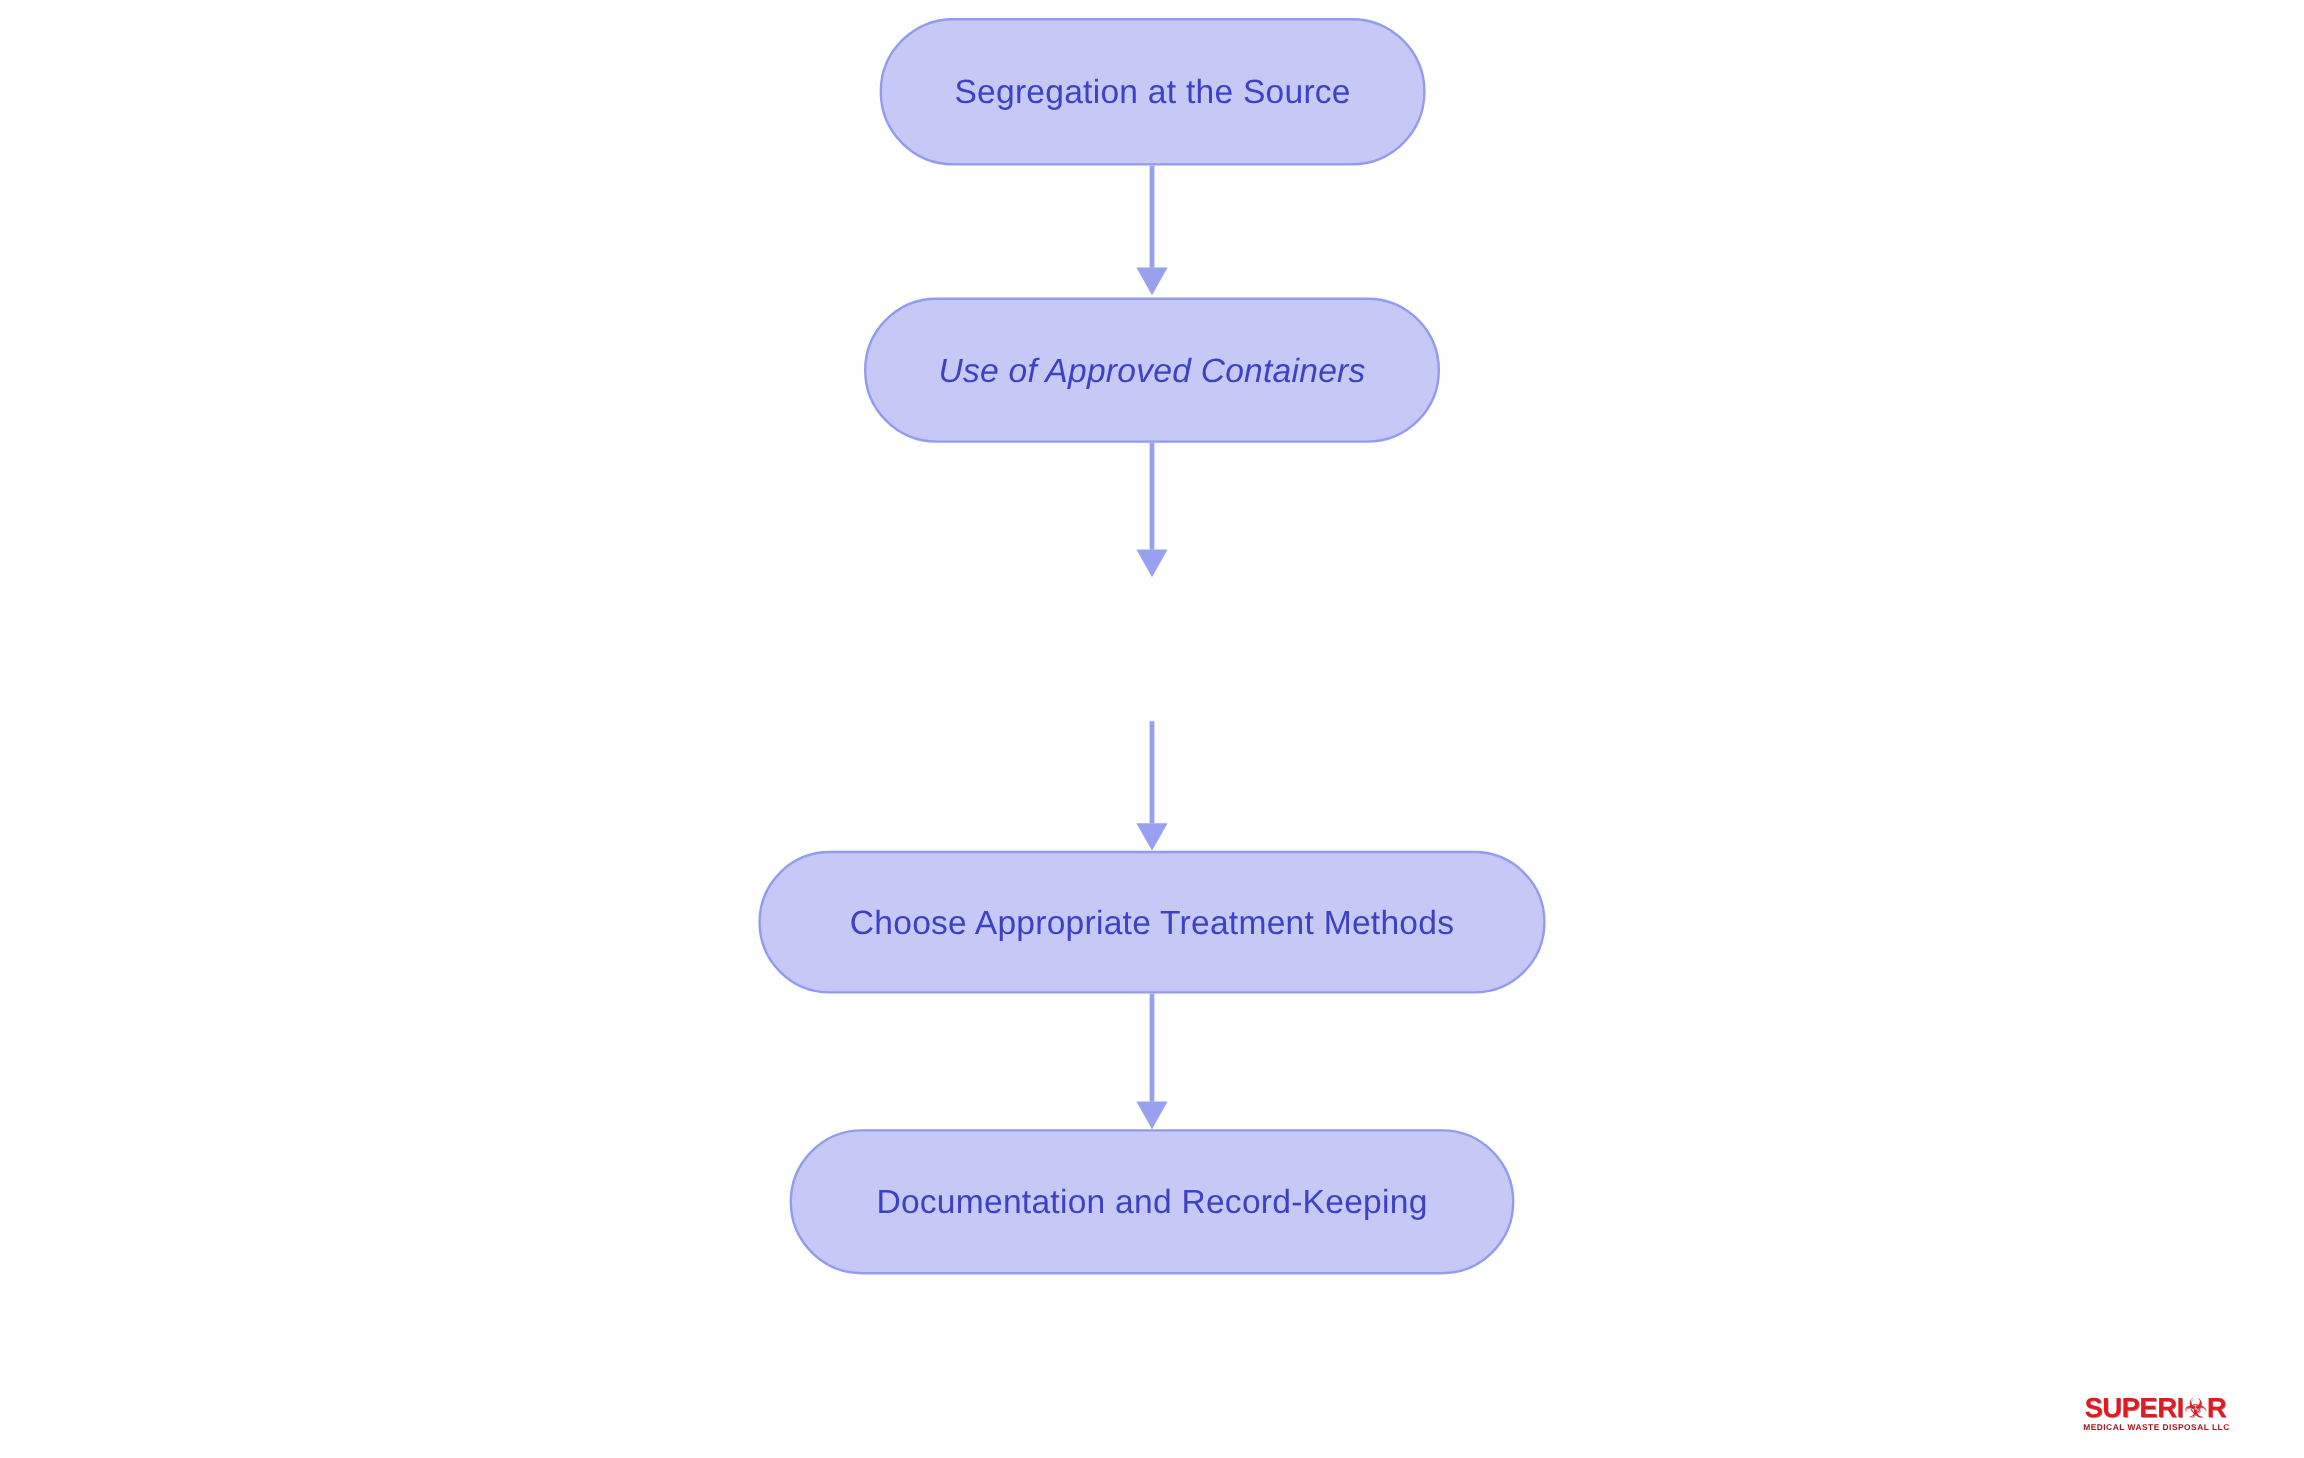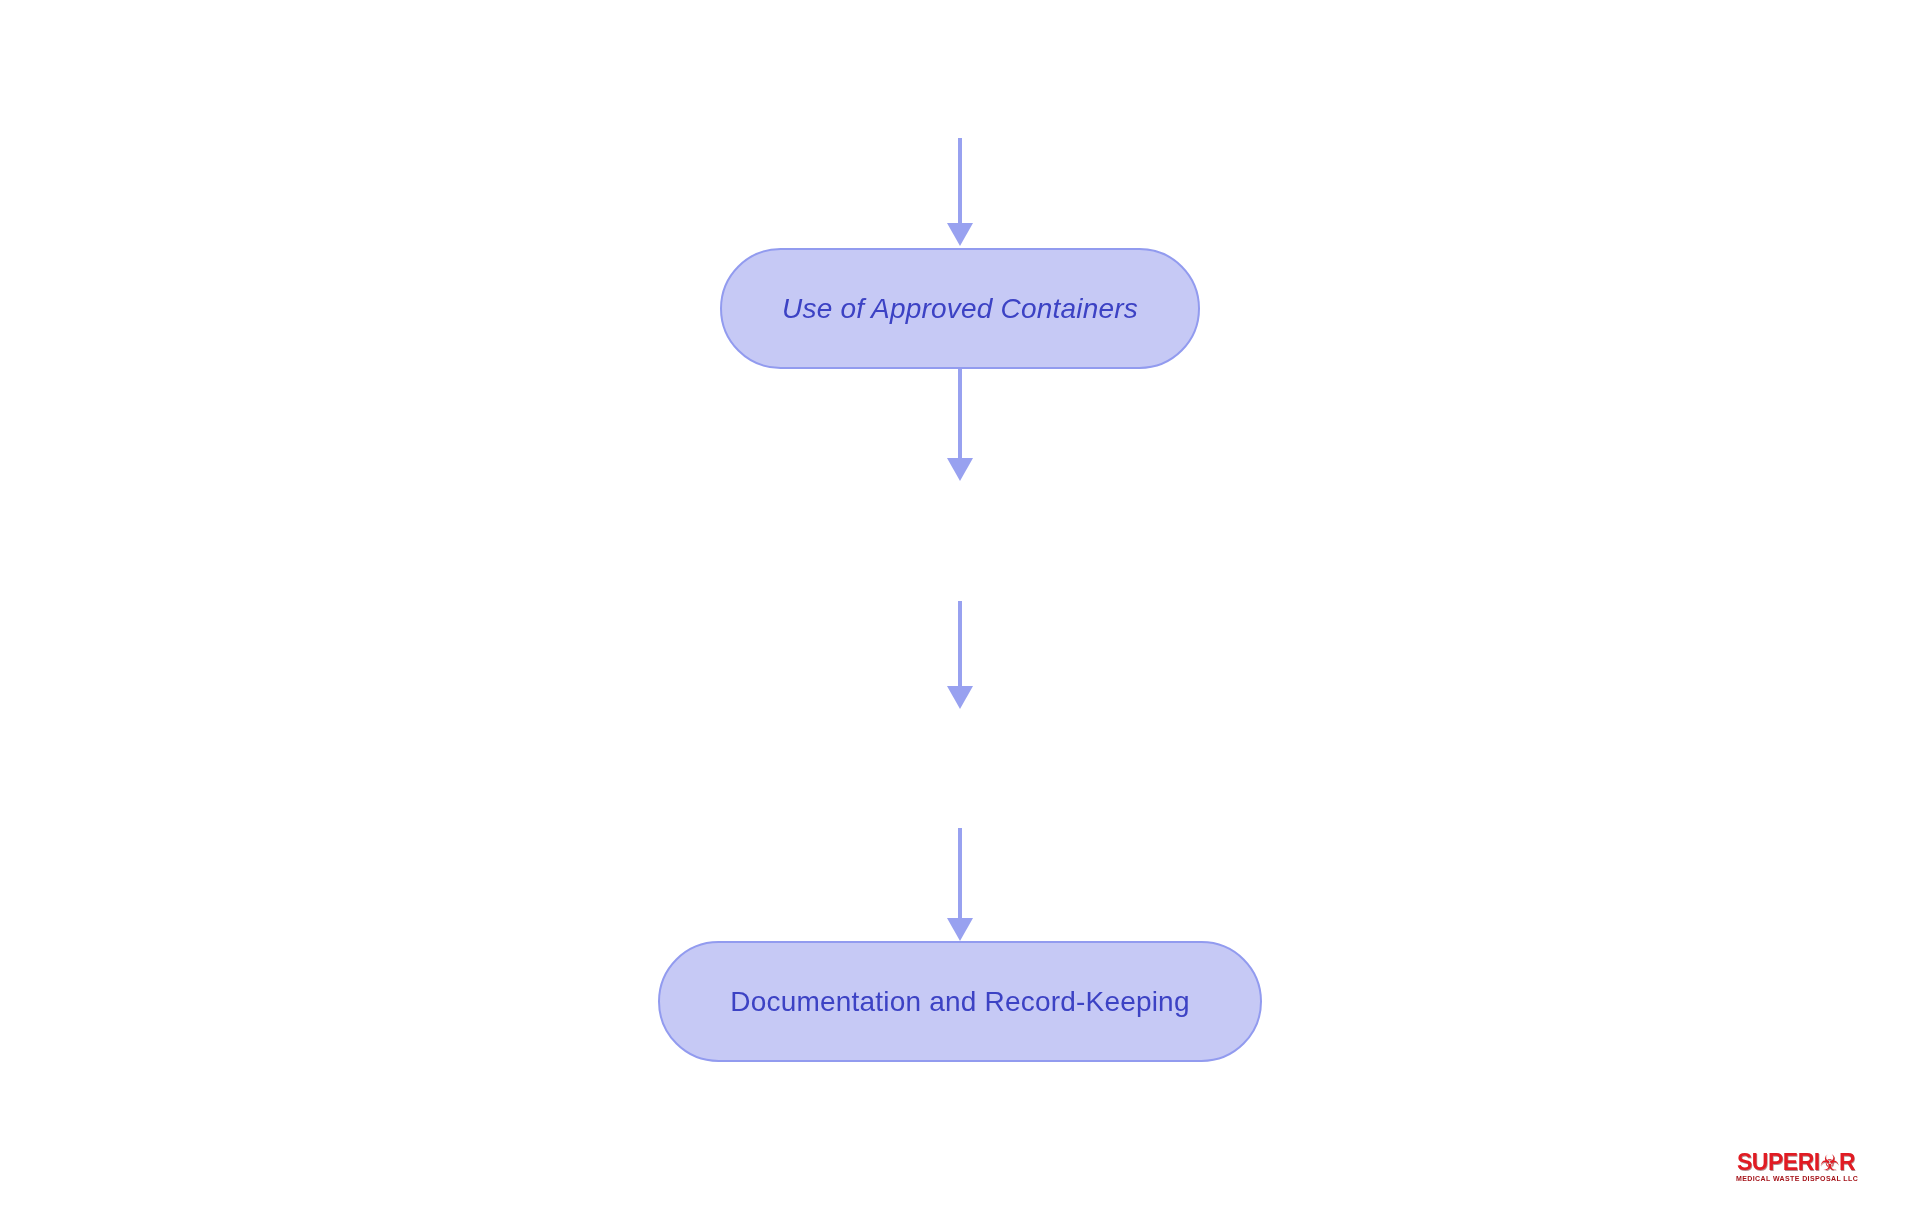--- a/index.html
+++ b/index.html
@@ -64,55 +64,62 @@
     text-align: center;
     color: #e11b23;
     line-height: 1;
   }
   .brand-logo .brand-line {
     font-size: 23px;
     font-weight: 800;
     letter-spacing: -0.5px;
     white-space: nowrap;
     text-shadow: 0.7px 0.7px 0 rgba(90, 0, 5, 0.45);
+    margin-top: 11px;
   }
   .brand-logo .biohazard {
     font-family: "DejaVu Sans", sans-serif;
     font-size: 22px;
     font-weight: 700;
   }
   .brand-logo .tagline {
     margin-top: 1px;
     font-size: 7px;
     font-weight: 700;
     letter-spacing: 0.4px;
     white-space: nowrap;
     color: #a5141a;
   }
 </style>
 </head>
 <body>
 
 <div class="canvas">
 
+  <div class="flow-node node-1">
+    <span>Segregation at the Source</span>
+  </div>
 
   <div class="arrow-line line-1"></div>
   <div class="arrow-head head-1"></div>
 
   <div class="flow-node node-2">
     <span>Use of Approved Containers</span>
   </div>
 
   <div class="arrow-line line-2"></div>
   <div class="arrow-head head-2"></div>
 
 
   <div class="arrow-line line-3"></div>
   <div class="arrow-head head-3"></div>
 
+  <div class="flow-node node-4">
+    <span>Choose Appropriate Treatment Methods</span>
+  </div>
 
   <div class="arrow-line line-4"></div>
   <div class="arrow-head head-4"></div>
 
   <div class="flow-node node-5">
     <span>Documentation and Record-Keeping</span>
   </div>
 
   <div class="brand-logo">
     <div class="brand-line"><span>SUPERI</span><span class="biohazard">☣</span><span>R</span></div>

